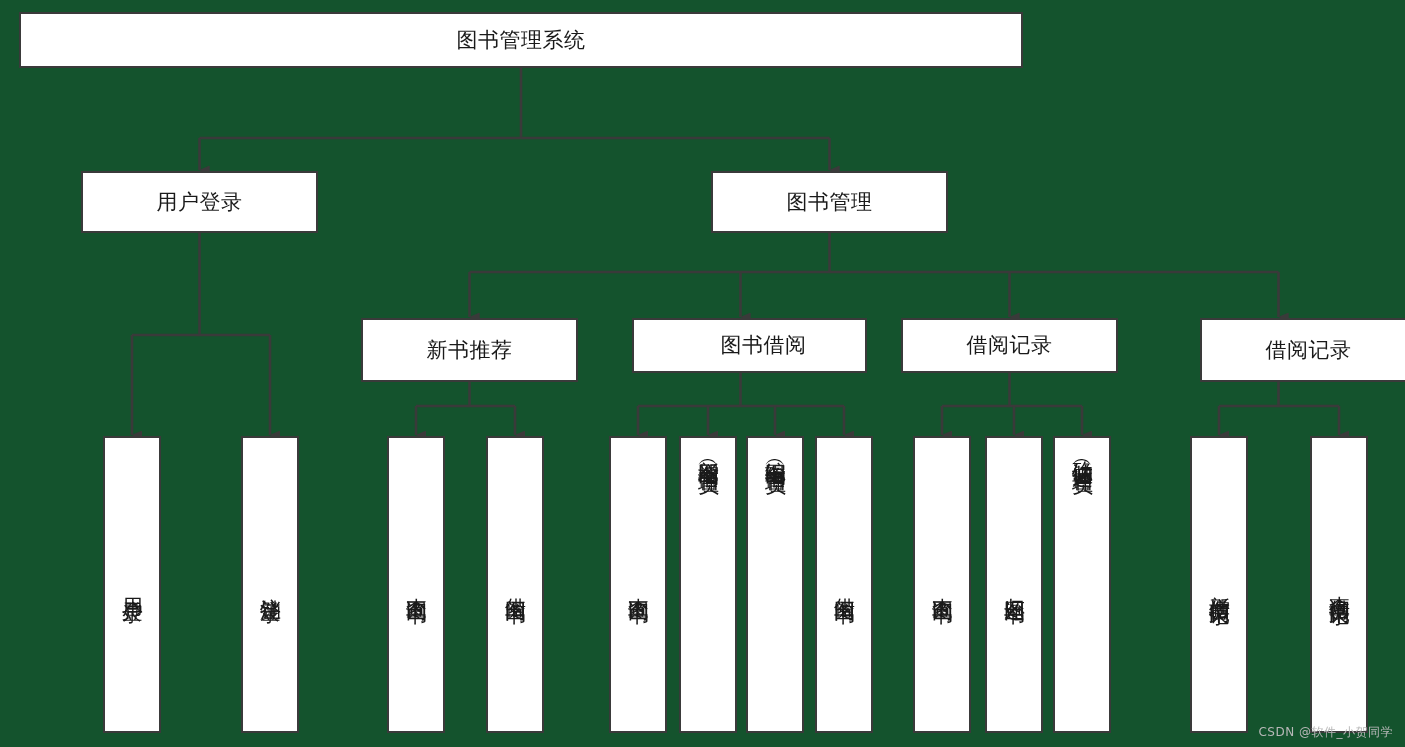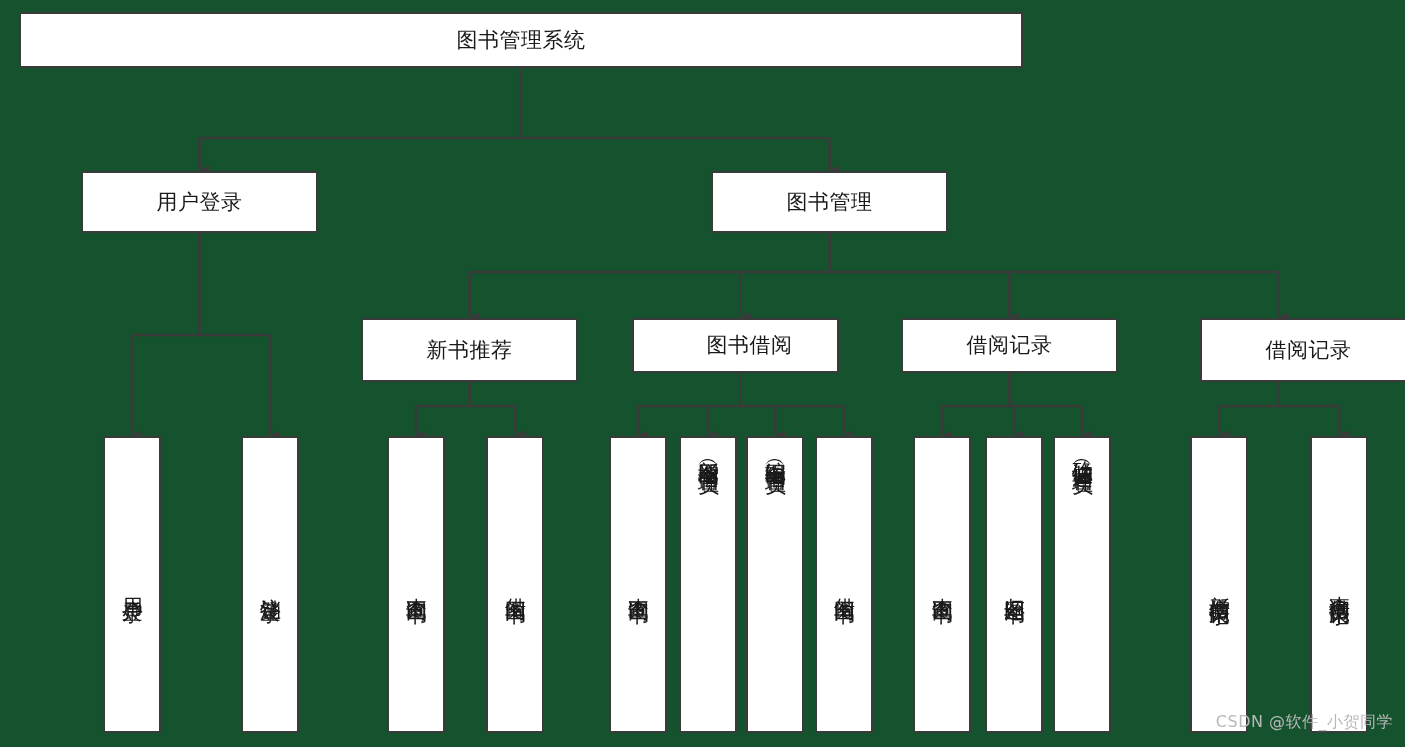--- a/index.html
+++ b/index.html
@@ -58,22 +58,22 @@
     letter-spacing: 2px;
     white-space: nowrap;
   }
   .node.vertical.centered {
     align-items: center;
     padding-top: 0;
   }
   .watermark {
     position: absolute;
     right: 12px;
-    bottom: 14px;
-    font-size: 16px;
+    bottom: 6px;
+    font-size: 12px;
     color: #b8b8b8;
     white-space: nowrap;
     letter-spacing: 0.5px;
   }
 </style>
 </head>
 <body>
 
 <div id="diagram-root">
 
@@ -129,21 +129,21 @@
         <span class="label">用户登录</span>
       </div>
       <div class="node horizontal" style="left: 711px; top: 171px; width: 237px; height: 62px;">
         <span class="label">图书管理</span>
       </div>
     </div>
   <div id="level3-layer">
       <div class="node horizontal" style="left: 361px; top: 318px; width: 217px; height: 64px;">
         <span class="label">新书推荐</span>
       </div>
-      <div class="node horizontal" style="left: 632px; top: 318px; width: 207px; height: 55px; padding-left: 28px;">
+      <div class="node horizontal" style="left: 632px; top: 318px; width: 235px; height: 55px; padding-left: 28px;">
         <span class="label">图书借阅</span>
       </div>
       <div class="node horizontal" style="left: 901px; top: 318px; width: 217px; height: 55px;">
         <span class="label">借阅记录</span>
       </div>
       <div class="node horizontal" style="left: 1170px; top: 318px; width: 217px; height: 64px; margin-left: 30px;">
         <span class="label">借阅记录</span>
       </div>
     </div>
   <div id="leaf-layer">

